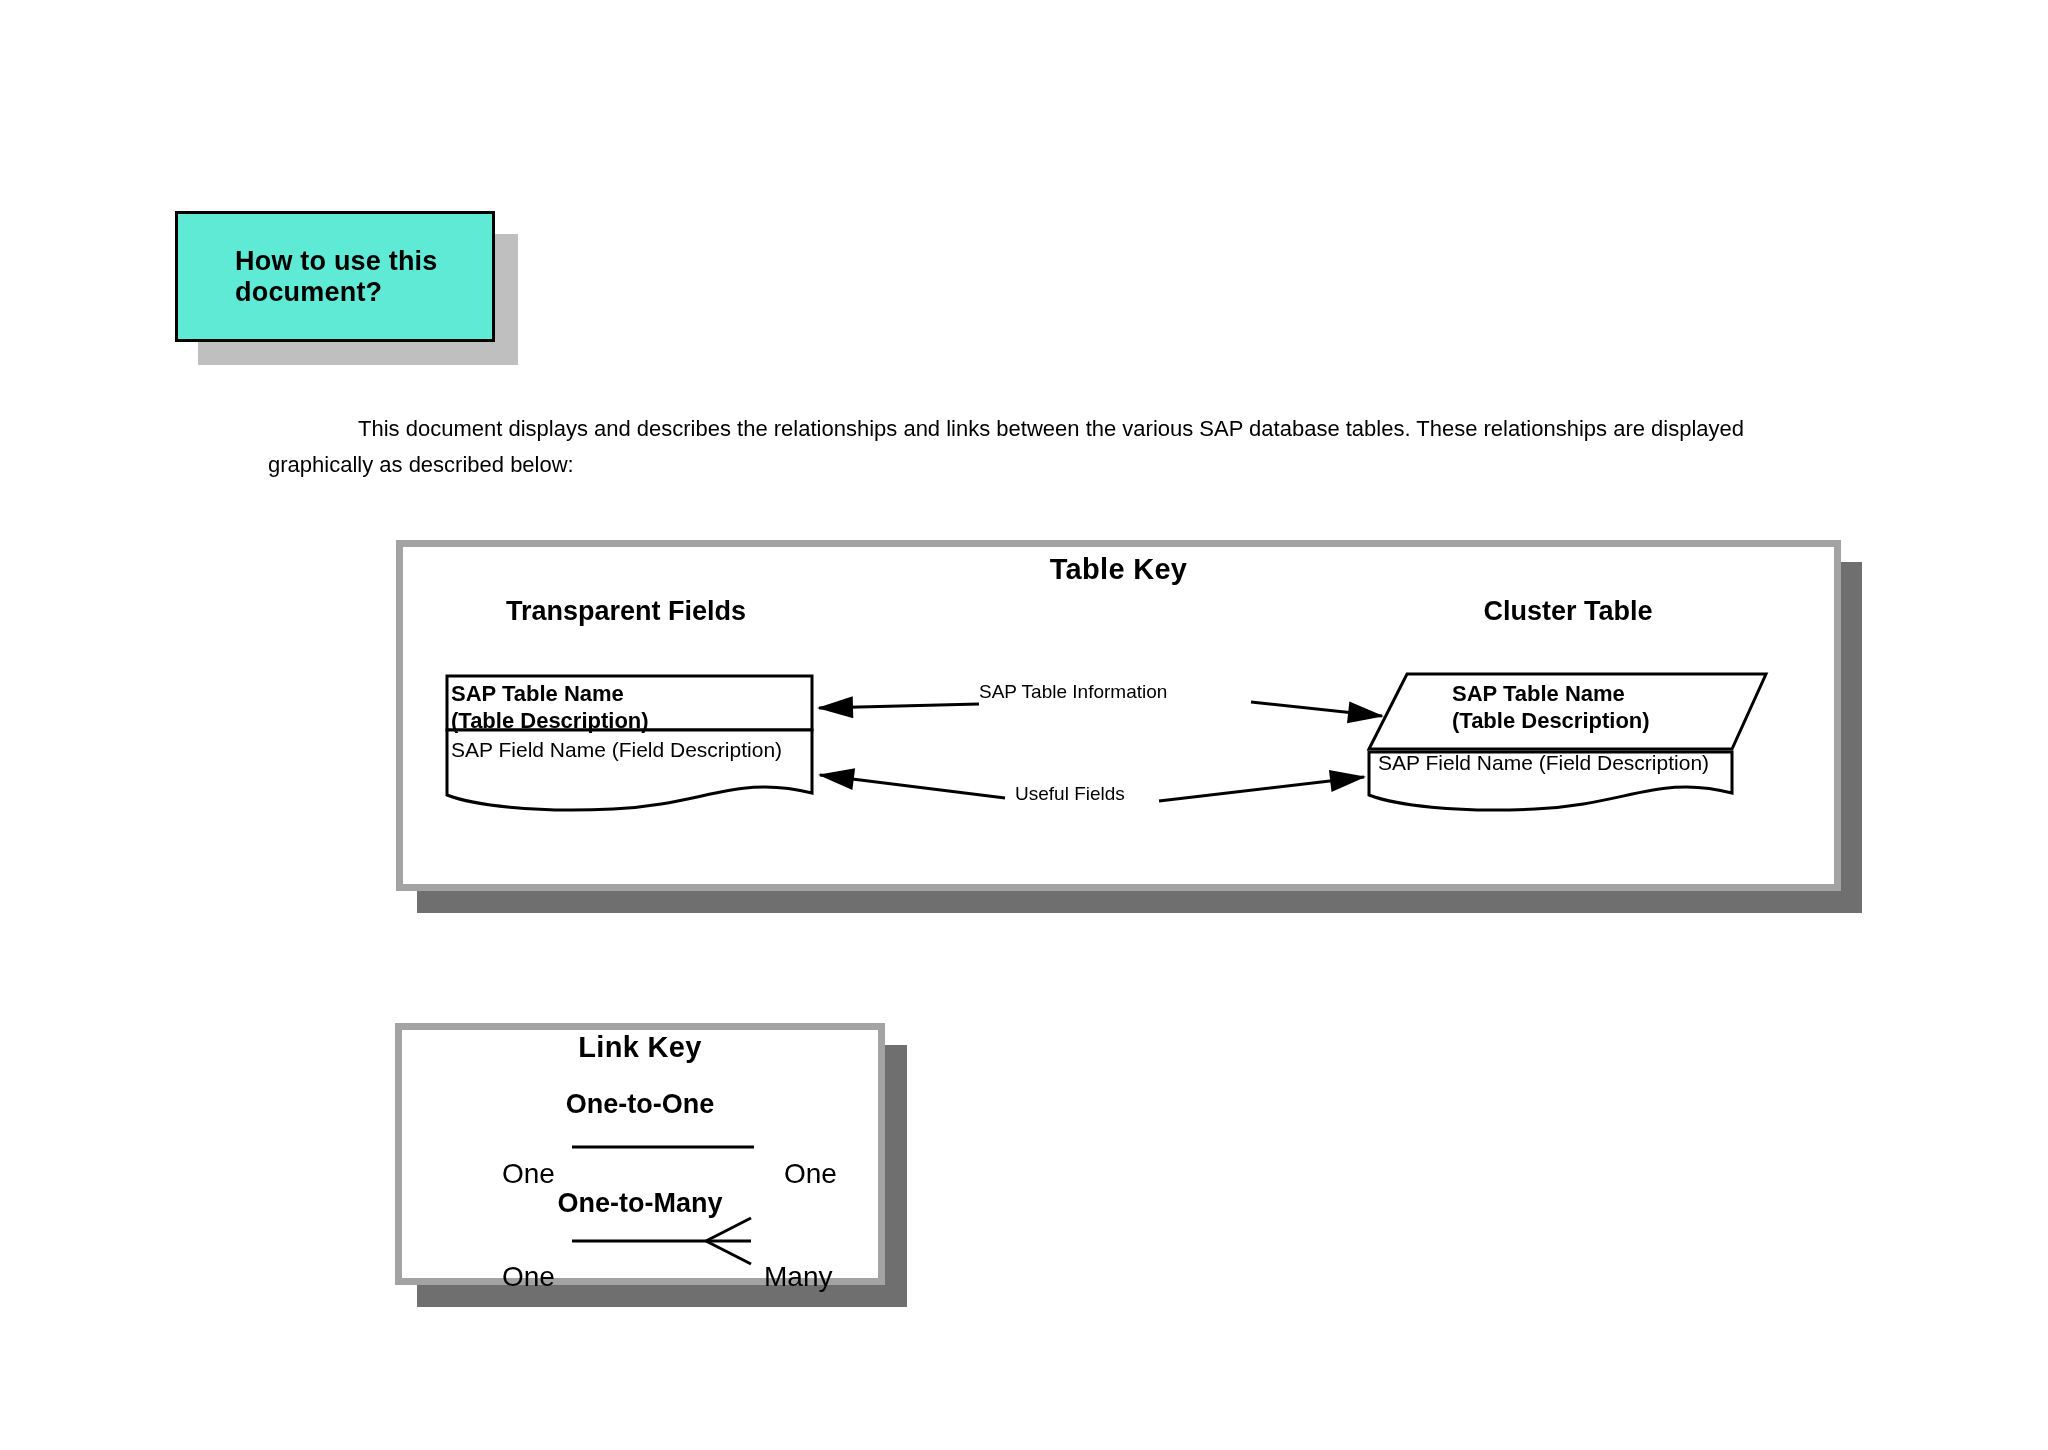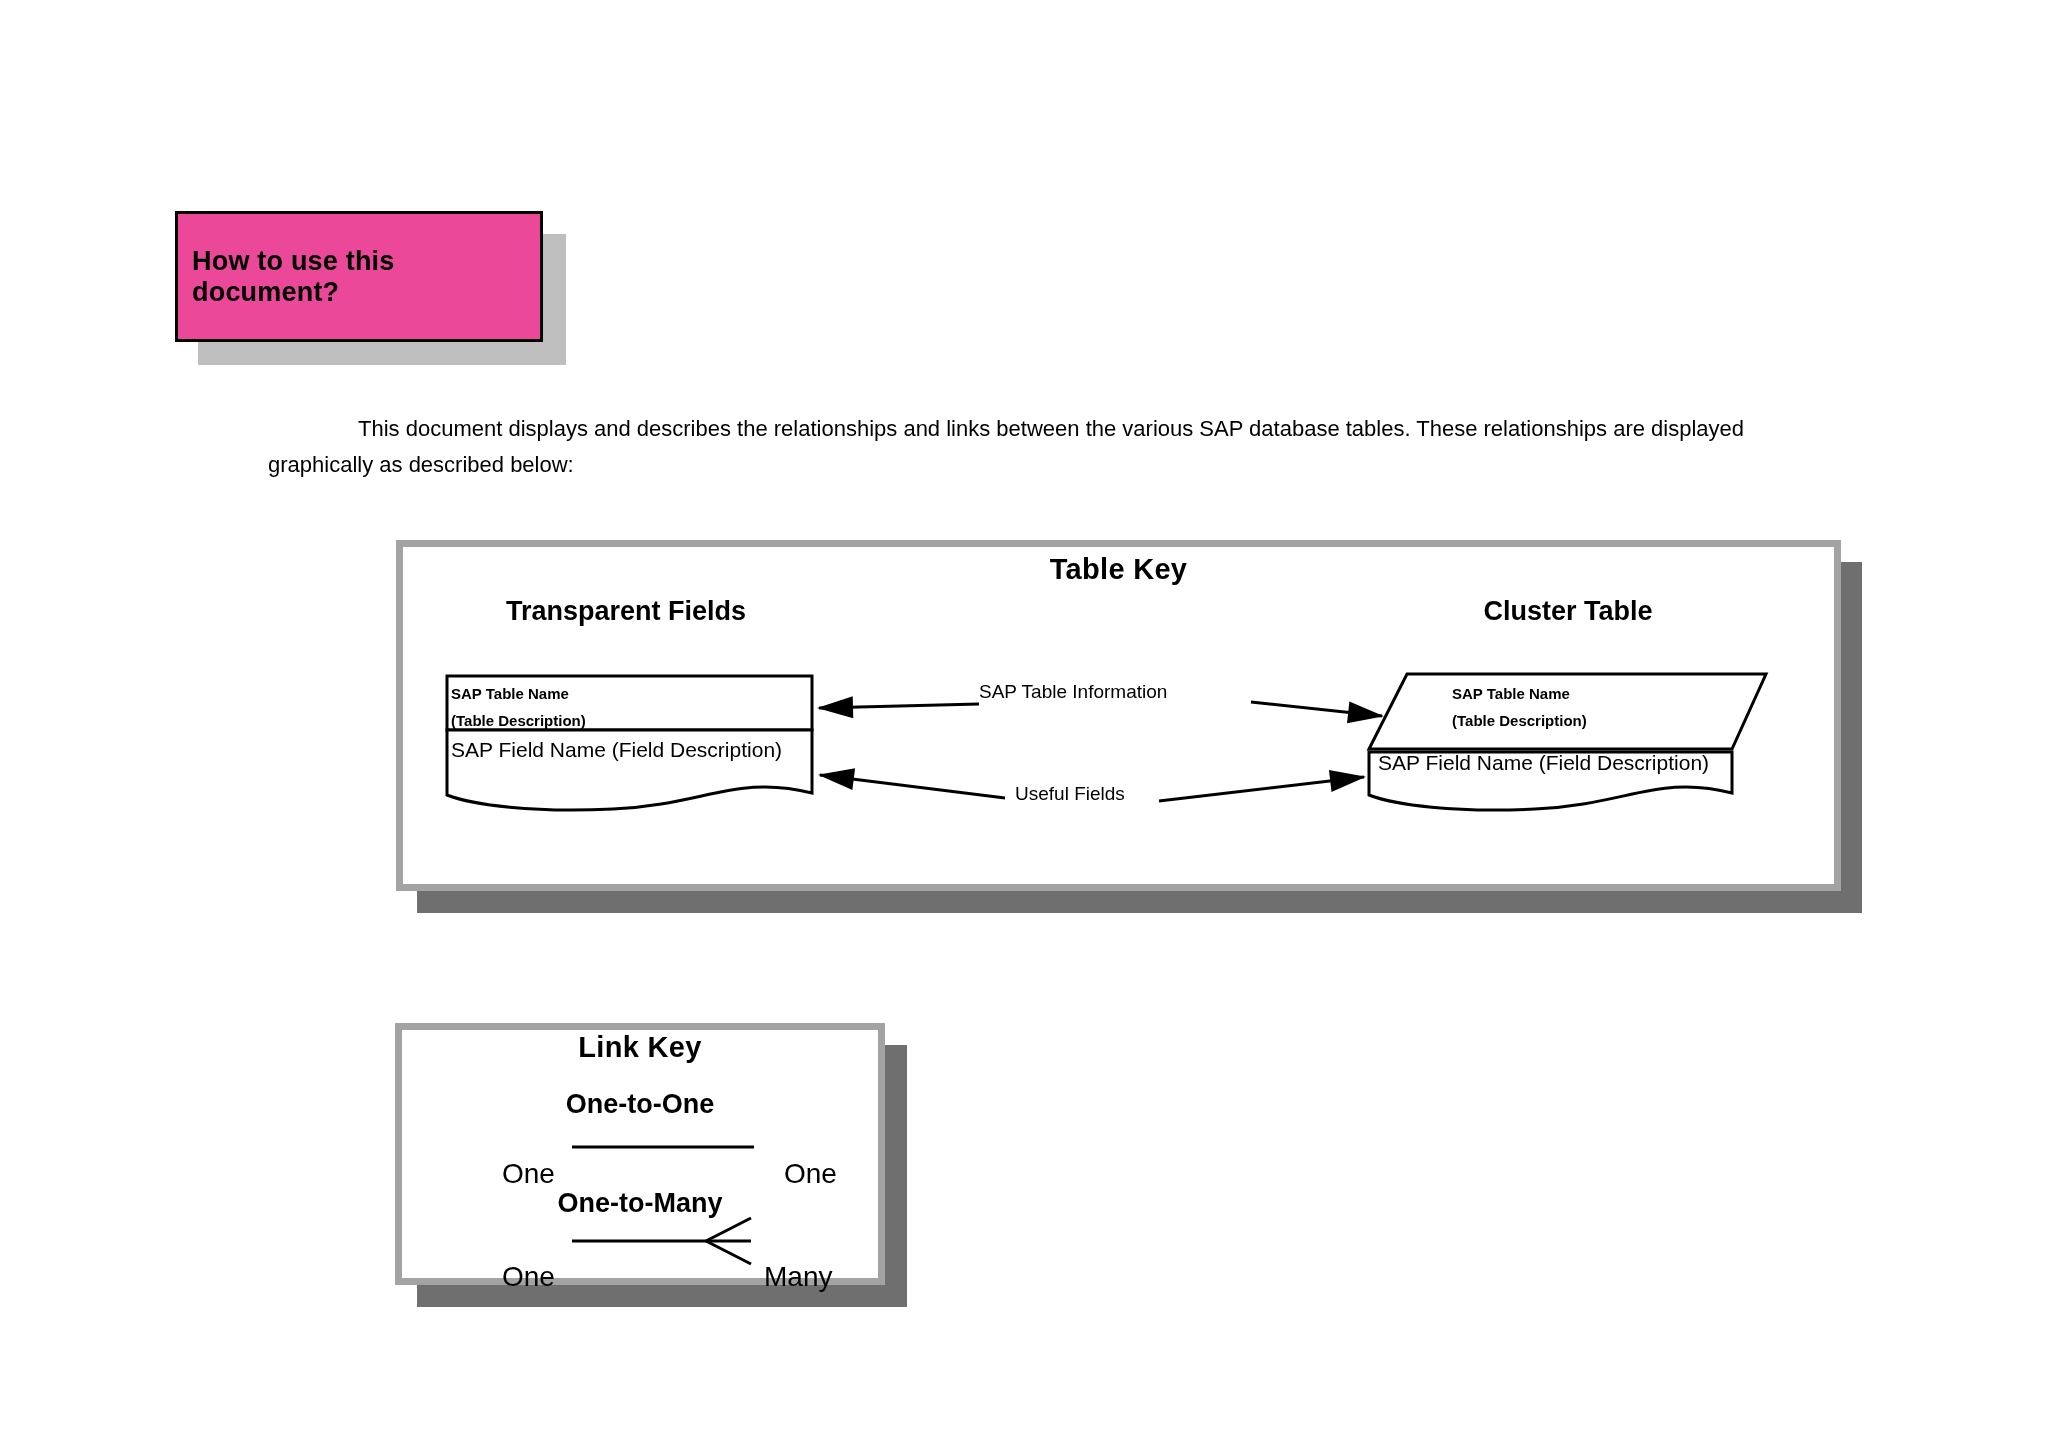--- a/index.html
+++ b/index.html
@@ -5,45 +5,45 @@
   * { margin:0; padding:0; box-sizing:border-box; }
   html,body { background:#ffffff; }
   body {
     width:2048px; height:1450px; position:relative; overflow:hidden;
     font-family:"Liberation Sans", sans-serif; color:#000;
   }
   .abs { position:absolute; }
 
   
   .howto-box {
-    left:175px; top:211px; width:368px; height:131px;
-    background:#ec4899; border:3px solid #000;
+    left:175px; top:211px; width:320px; height:131px;
+    background:#5eead4; border:3px solid #000;
     box-shadow:23px 23px 0 #bfbfbf;
-    display:flex; align-items:center;
+    display:flex; align-items:center;padding-left:43px;
   }
   .howto-title { font-size:27px; font-weight:bold; padding-left:14px; letter-spacing:.2px; }
 
   
   .intro {
     left:268px; top:411px; width:1510px;
     font-size:22px; line-height:36px; text-indent:90px;
   }
 
   
   .key-box { background:#fff; border:7px solid #a3a3a3; }
   .table-key-box { left:396px; top:540px; width:1445px; height:351px; box-shadow:21px 22px 0 #6f6f6f; }
   .link-key-box  { left:395px; top:1023px; width:490px; height:262px; box-shadow:22px 22px 0 #6f6f6f; }
 
   .key-title { width:100%; text-align:center; font-size:29px; font-weight:bold; letter-spacing:.3px; }
   .tk-title { top:6px; }
   .lk-title { top:1px; }
 
   .col-label { font-size:27px; font-weight:bold; text-align:center; width:250px; }
 
-  .cell-head { font-size:15px; font-weight:bold; line-height:27px; white-space:nowrap; }
+  .cell-head { font-size:22px; font-weight:bold; line-height:27px; white-space:nowrap; }
   .cell-field { font-size:21px; white-space:nowrap; }
   .arrow-label { font-size:19px; white-space:nowrap; }
 
   .rel-label { font-size:27px; font-weight:bold; text-align:center; width:100%; }
   .end-label { font-size:28px; white-space:nowrap;margin-top:41px; }
 
   .diagram-svg { left:0; top:0; }
   svg path, svg line { stroke:#000; stroke-width:3px; fill:none; }
   svg path.filled { fill:#fff; }
 </style>

